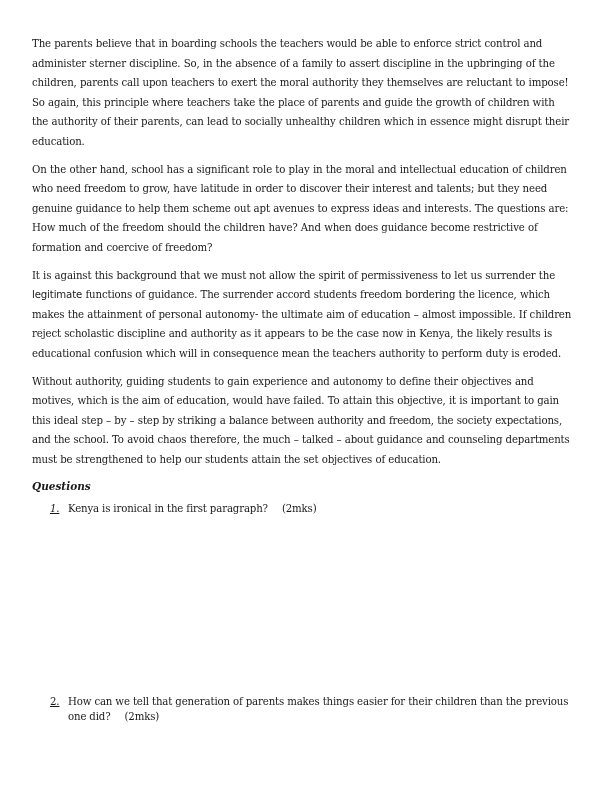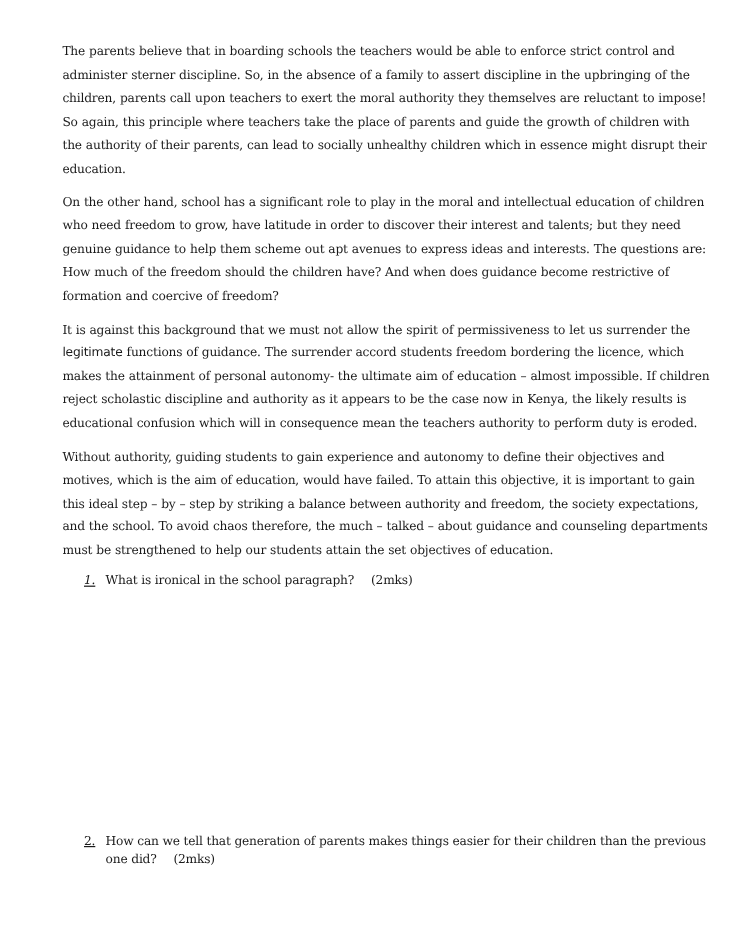--- a/index.html
+++ b/index.html
@@ -10,21 +10,21 @@
   body {
     width: 612px;
     height: 792px;
     position: relative;
     overflow: hidden;
     font-family: "DejaVu Serif", "Liberation Serif", serif;
     color: #1a1a1a;
   }
   .page {
     position: absolute;
-    left: 52px;
+    left: 32px;
     top: 34px;
     width: 542px;
   }
   .para {
     font-size: 10.2px;
     line-height: 19.6px;
     margin: 0 0 8px 0;
     letter-spacing: -0.15px;
     word-spacing: 0.2px;
   }
@@ -59,23 +59,24 @@
 </style>
 </head>
 <body>
 
 <div class="page">
   <p class="para">The parents believe that in boarding schools the teachers would be able to enforce strict control and administer sterner discipline. So, in the absence of a family to assert discipline in the upbringing of the children, parents call upon teachers to exert the moral authority they themselves are reluctant to impose! So again, this principle where teachers take the place of parents and guide the growth of children with the authority of their parents, can lead to socially unhealthy children which in essence might disrupt their education.</p>
   <p class="para">On the other hand, school has a significant role to play in the moral and intellectual education of children who need freedom to grow, have latitude in order  to discover their interest and talents; but they need genuine guidance to help them scheme out apt avenues to express ideas and interests. The questions are: How much of the freedom should the children have? And when does guidance become restrictive of formation and coercive of freedom?</p>
   <p class="para"><span>It is against this background that we must not allow the spirit of permissiveness to let us surrender the </span><b>legitimate</b><span> functions of guidance. The surrender accord students freedom bordering the licence, which makes the attainment of personal autonomy- the ultimate aim of education – almost impossible. If children reject scholastic discipline and authority as it appears to be the case now in Kenya, the likely results is educational confusion which will in consequence mean the teachers authority to perform duty is eroded.</span></p>
   <p class="para">Without authority, guiding students to gain experience and autonomy to define their objectives and motives, which is the aim of education, would have failed. To attain this objective, it is important to gain this ideal step – by – step by striking a balance between authority and freedom, the society expectations, and the school. To avoid chaos therefore, the much – talked – about guidance and counseling departments must be strengthened to help our students attain the set objectives of education.</p>
 
+  <div class="questions-heading">Questions</div>
 
   <div class="question" id="q1">
     <span class="q-num italic">1.</span>
-    <span>What is ironical in the school paragraph?</span><span class="marks">(2mks)</span>
+    <span>Kenya is ironical in the first paragraph?</span><span class="marks">(2mks)</span>
   </div>
 
   <div class="question" id="q2">
     <span class="q-num">2.</span>
     <span>How can we tell that generation of parents makes things easier for their children than the previous one did?</span><span class="marks">(2mks)</span>
   </div>
 </div>
 
 </body></html>

